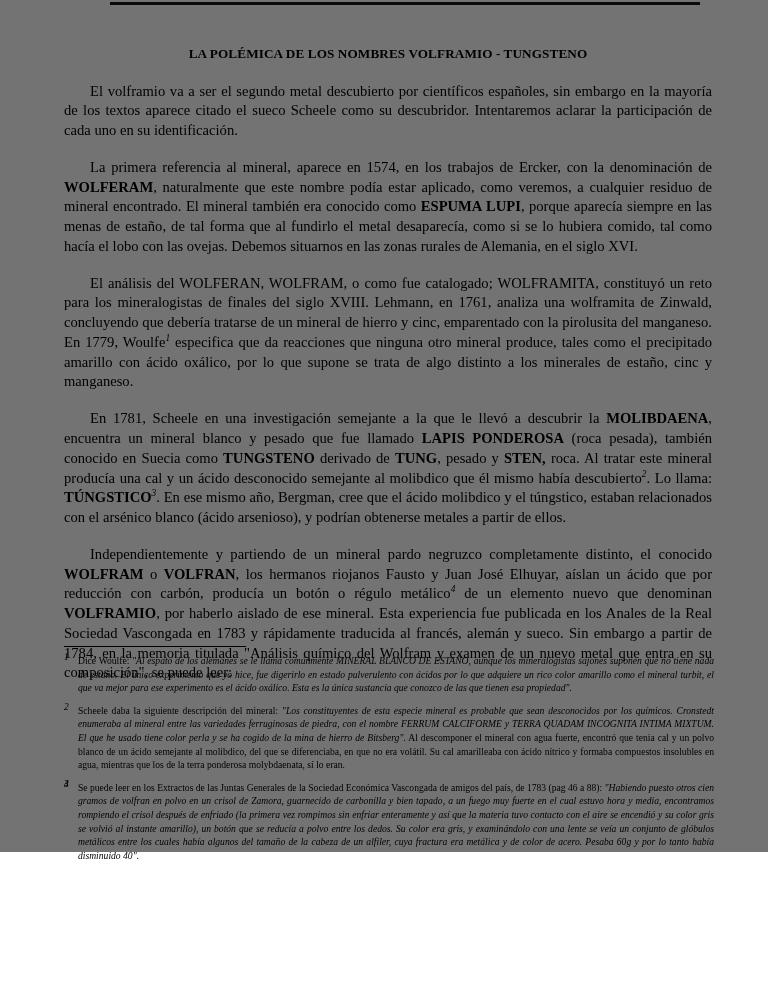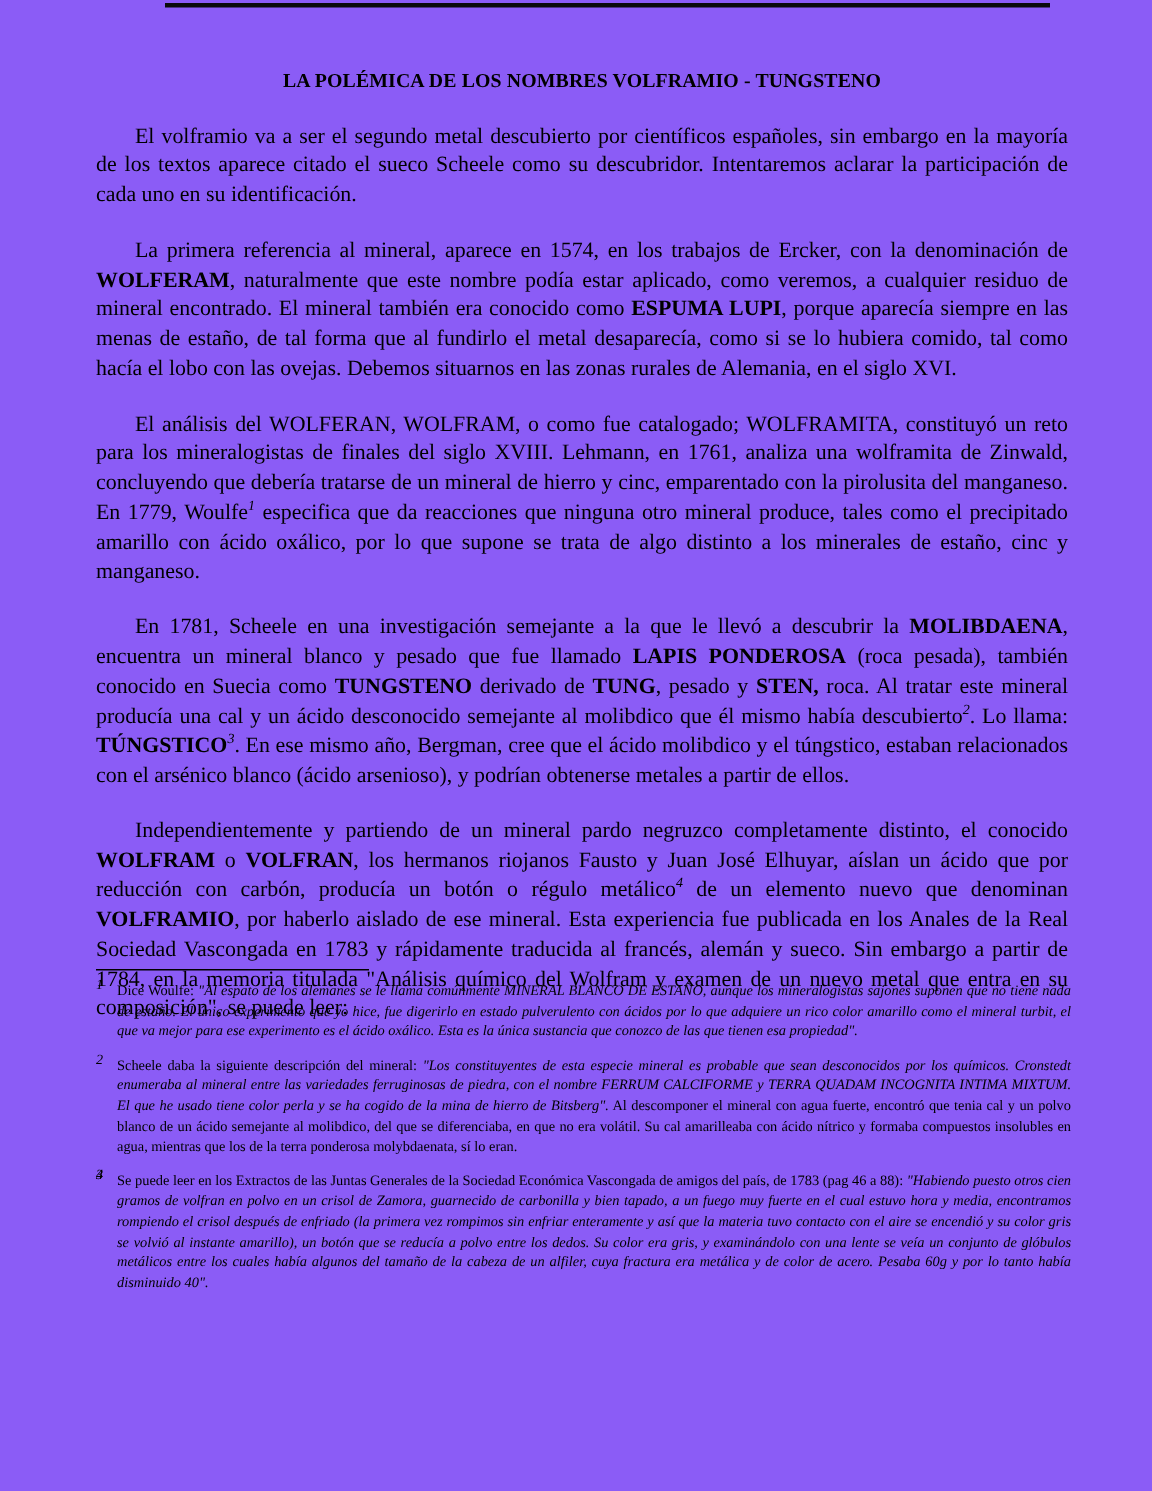--- a/index.html
+++ b/index.html
@@ -10,22 +10,22 @@
   body {
     width: 768px;
     height: 994px;
     font-family: "Liberation Serif", "DejaVu Serif", serif;
     color: #000000;
     overflow: hidden;
   }
   .page {
     position: relative;
     width: 768px;
-    height: 994px;
-    background: #8b5cf6;
+    height: 852px;
+    background: #737373;
     box-sizing: border-box;
     text-decoration: underline;
   }
   
   .top-rule {
     position: absolute;
     left: 110px;
     top: 2px;
     width: 590px;
     height: 3px;

